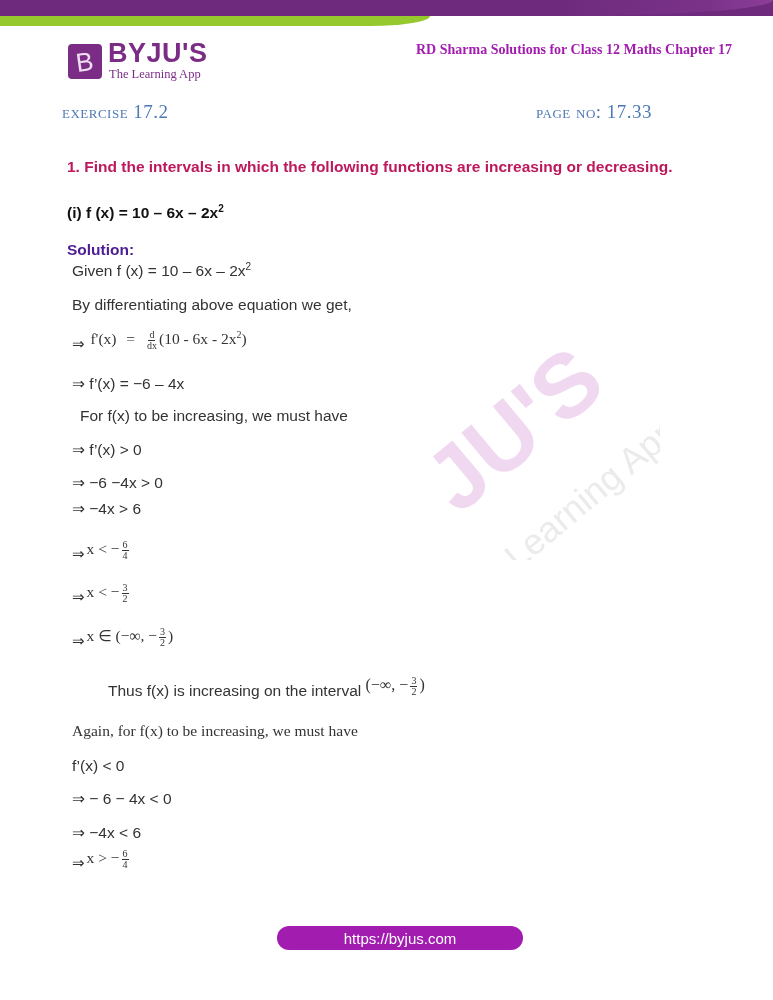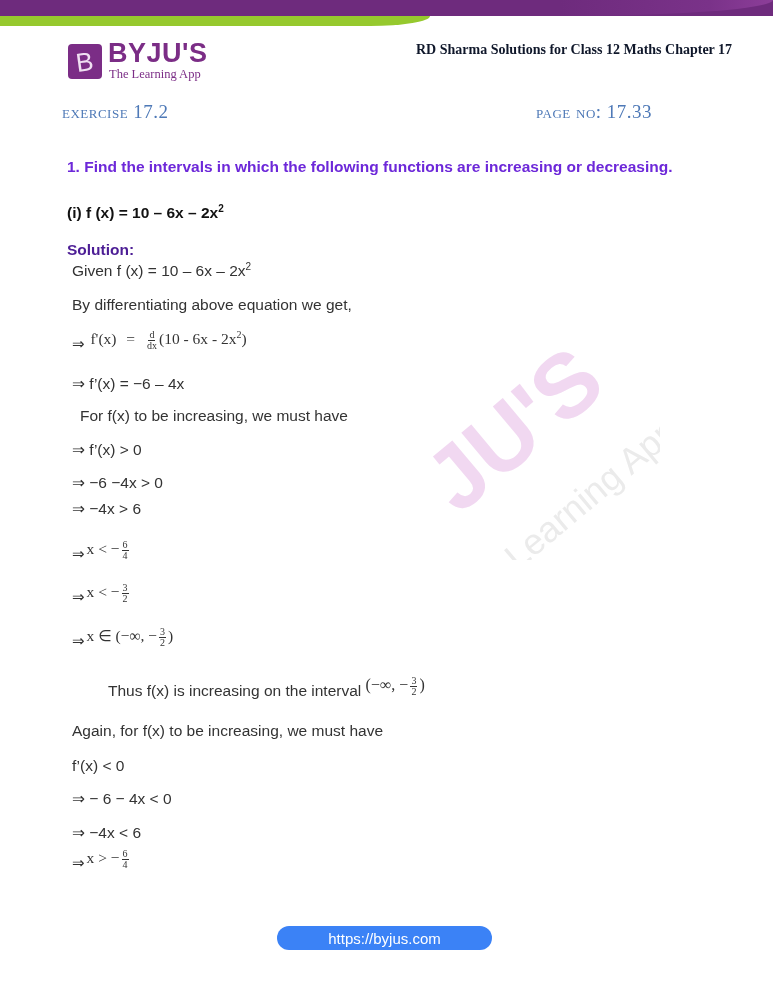--- a/index.html
+++ b/index.html
@@ -11,44 +11,44 @@
   .band-purple-curve { left:560px; top:0; width:213px; height:16px; background:linear-gradient(90deg,#6e2b7d 0%,#7a3289 70%,#8c3e99 100%); border-bottom-right-radius:213px 16px; }
   .band-green { left:0; top:16px; width:430px; height:10px; background:#96c92e; border-bottom-right-radius:60px 10px; }
 
   
   .logo-box { left:68px; top:44px; width:34px; height:35px; background:#7b2d86; border-radius:4px; display:flex; align-items:center; justify-content:center; }
   .logo-b { color:#f0dff2; font-family:"Liberation Sans", sans-serif; font-size:26px; font-weight:400; line-height:1; transform:rotate(-8deg); }
   .logo-word { left:108px; top:40px; font-family:"Liberation Sans", sans-serif; font-weight:700; font-size:27px; letter-spacing:0.5px; color:#7b2d86; line-height:1; }
   .logo-tag { left:109px; top:68px; font-family:Liberation Serif, serif; font-size:12.5px; color:#7b2d86; line-height:1;text-align:center; }
 
   
-  .hdr { left:416px; top:41px; font-family:"Liberation Serif", serif; font-weight:700; font-size:14px; line-height:17px; color:#0f172a; }
+  .hdr { left:416px; top:41px; font-family:"Liberation Serif", serif; font-weight:700; font-size:14px; line-height:17px; color:#a21caf; }
 
   
   .ex { font-family:"Liberation Serif", serif; font-size:19px; color:#4e79b7; letter-spacing:0.5px; font-variant:small-caps; text-transform:lowercase; }
   .ex-left { left:62px; top:101px;font-family:Liberation Serif, serif; }
   .ex-right { left:536px; top:101px; }
 
   
-  .q { left:67px; top:158px; font-family:"Liberation Sans", sans-serif; font-weight:700; font-size:15.5px; color:#6d28d9; }
+  .q { left:67px; top:158px; font-family:"Liberation Sans", sans-serif; font-weight:700; font-size:15.5px; color:#be185d; }
   .qi { left:67px; top:203px; font-family:"Liberation Sans", sans-serif; font-weight:700; font-size:15.5px; color:#111; }
   .sol { left:67px; top:241px; font-family:"Liberation Sans", sans-serif; font-weight:700; font-size:15.5px; color:#4c1d95; }
 
   .line { left:72px; font-family:"Liberation Sans", sans-serif; font-size:15.5px; color:#333; white-space:nowrap; }
   .serif { font-family:"Liberation Serif", serif; color:#333; }
   sup { font-size:10px; }
   .frac { display:inline-flex; flex-direction:column; align-items:center; vertical-align:middle; font-size:10px; line-height:10px; margin:0 2px; }
   .frac .num { border-bottom:1px solid #333; padding:0 1px; }
   .arrow-low { font-size:15px; position:relative; top:5px; margin-right:2px; }
 
   
   .wm { left:400px; top:300px; width:260px; height:260px; pointer-events:none; }
 
   
-  .footer { left:277px; top:926px; width:215px; height:24px; background:#3b82f6; border-radius:12px; color:#ffffff; font-family:"Liberation Sans", sans-serif; font-size:15px; display:flex; align-items:center; justify-content:center; }
+  .footer { left:277px; top:926px; width:246px; height:24px; background:#a21caf; border-radius:12px; color:#ffffff; font-family:"Liberation Sans", sans-serif; font-size:15px; display:flex; align-items:center; justify-content:center; }
 </style>
 </head>
 <body>
 
 <div class="abs band-purple"></div>
 <div class="abs band-green"></div>
 <div class="abs band-purple-curve"></div>
 
 <div class="abs logo-box">
   <span class="logo-b">B</span>
@@ -110,21 +110,21 @@
     </span><span>)</span>
 </div>
 
 <div class="abs line" style="top:682px;margin-left:36px;">
   <span>Thus f(x) is increasing on the interval</span>
   <span class="serif" style="font-size:16px; position:relative; top:-6px;"><span>(−∞, −</span><span class="frac">
         <span class="num">3</span>
         <span>2</span>
       </span><span>)</span></span>
 </div>
-<div class="abs line" style="top:722px;">Again, for f(x) to be increasing, we must have</div>
+<div class="abs line" style="top:722px;font-family:Liberation Serif, serif;">Again, for f(x) to be increasing, we must have</div>
 <div class="abs line" style="top:757px;">f’(x) &lt; 0</div>
 <div class="abs line" style="top:790px;">⇒ − 6 − 4x &lt; 0</div>
 <div class="abs line" style="top:824px;">⇒ −4x &lt; 6</div>
 <div class="abs line serif" style="top:849px;">
   <span class="arrow-low">⇒</span><span>x  &gt;  −</span><span class="frac">
       <span class="num">6</span>
       <span>4</span>
     </span>
 </div>
 

